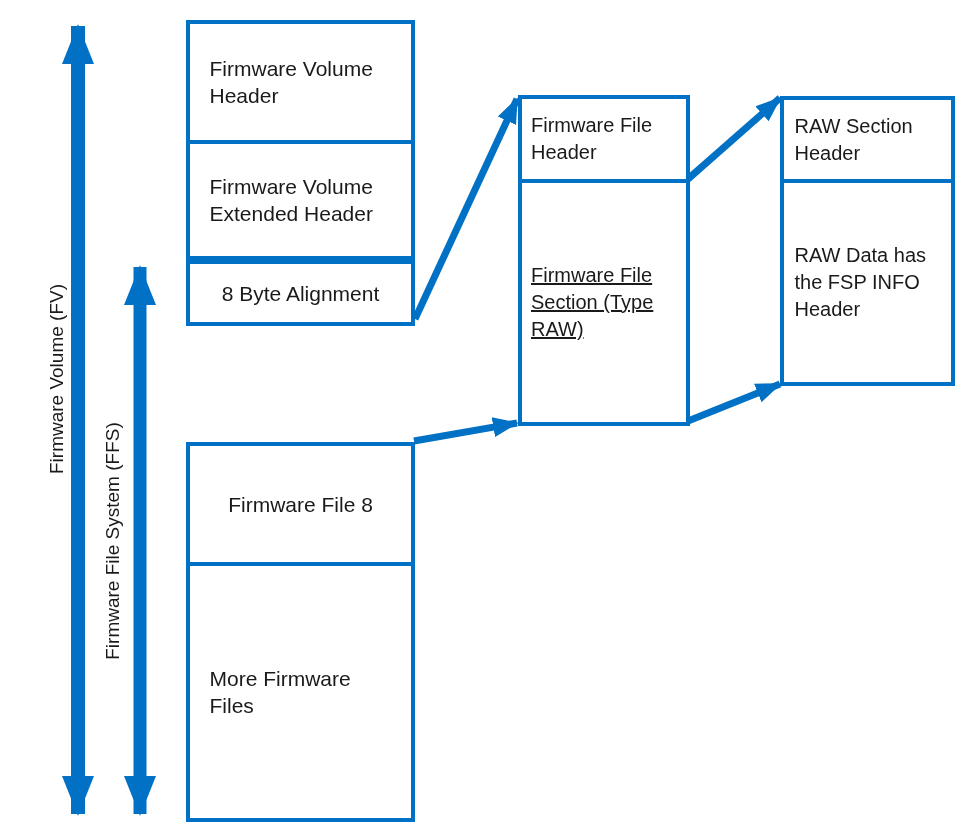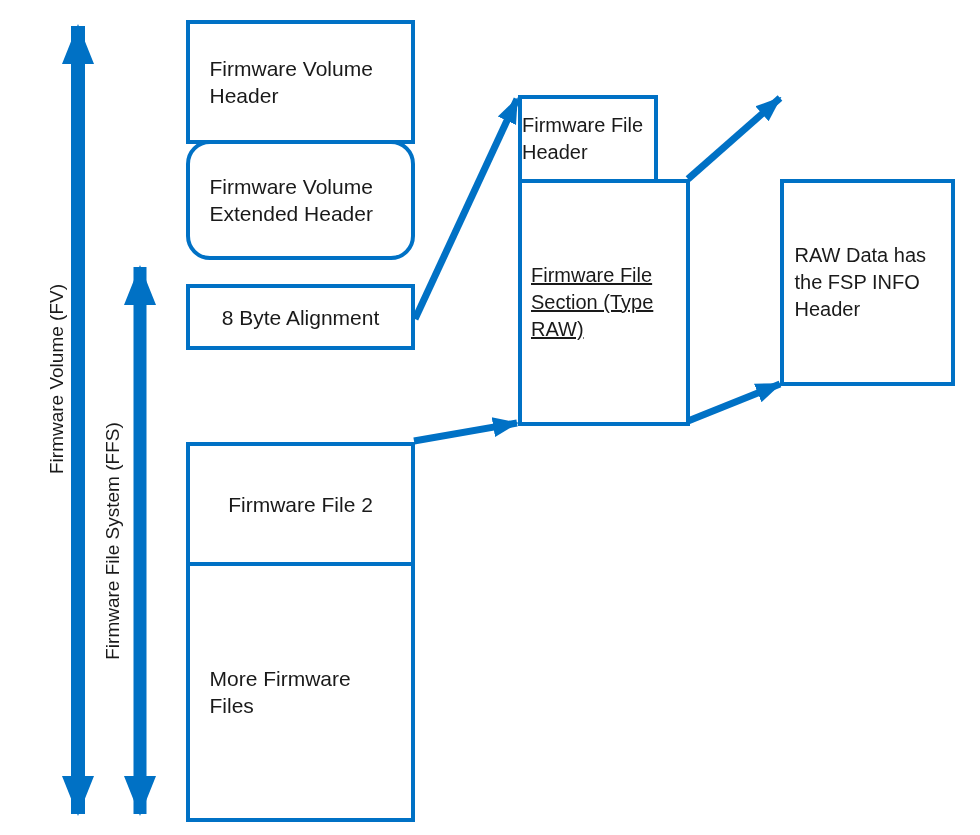--- a/index.html
+++ b/index.html
@@ -50,27 +50,27 @@
   .vlabel {
     position: absolute;
     transform: translate(-50%, -50%) rotate(-90deg);
     white-space: nowrap;
     font-size: 19px;
     color: var(--text);
     z-index: 2;
   }
   
   .b-fvh  { left: 186px; top:  20px; width: 229px; height: 124px; }
-  .b-fveh { left: 186px; top: 140px; width: 229px; height: 120px; border-radius: 24px; }
-  .b-align{ left: 186px; top: 260px; width: 229px; height:  66px; margin-top: 24px; }
+  .b-fveh { left: 186px; top: 140px; width: 229px; height: 120px; }
+  .b-align{ left: 186px; top: 260px; width: 229px; height:  66px; }
   .b-ff1  { left: 186px; top: 322px; width: 229px; height: 124px; }
   .b-ff2  { left: 186px; top: 442px; width: 229px; height: 124px; }
   .b-more { left: 186px; top: 562px; width: 229px; height: 260px; }
   
-  .b-ffh  { left: 518px; top:  95px; width: 140px; height:  88px; }
+  .b-ffh  { left: 518px; top:  95px; width: 172px; height:  88px; }
   .b-ffs  { left: 518px; top: 179px; width: 172px; height: 247px; text-decoration: underline; }
   
   .b-rsh  { left: 780px; top:  96px; width: 175px; height:  87px; }
   .b-rdat { left: 780px; top: 179px; width: 175px; height: 207px; }
 
   .lbl-fv  { left: 57px;  top: 379px; }
   .lbl-ffs { left: 113px; top: 541px; }
 </style>
 </head>
 <body>
@@ -102,30 +102,33 @@
   <div class="block col-main b-fvh">
     <span class="label">Firmware Volume Header</span>
   </div>
   <div class="block col-main b-fveh">
     <span class="label">Firmware Volume Extended Header</span>
   </div>
   <div class="block col-main b-align">
     <span class="label">8 Byte Alignment</span>
   </div>
   <div class="block col-main b-ff2">
-    <span class="label">Firmware File 2</span>
+    <span class="label">Firmware File 8</span>
   </div>
   <div class="block col-main b-more">
     <span class="label">More Firmware Files</span>
   </div>
 
   <div class="block col-file b-ffh">
     <span class="label">Firmware File Header</span>
   </div>
   <div class="block col-file b-ffs">
     <span class="label">Firmware File Section (Type RAW)</span>
   </div>
 
+  <div class="block col-raw b-rsh">
+    <span class="label">RAW Section Header</span>
+  </div>
   <div class="block col-raw b-rdat">
     <span class="label">RAW Data has the FSP INFO Header</span>
   </div>
 
 </div>
 
 </body></html>

